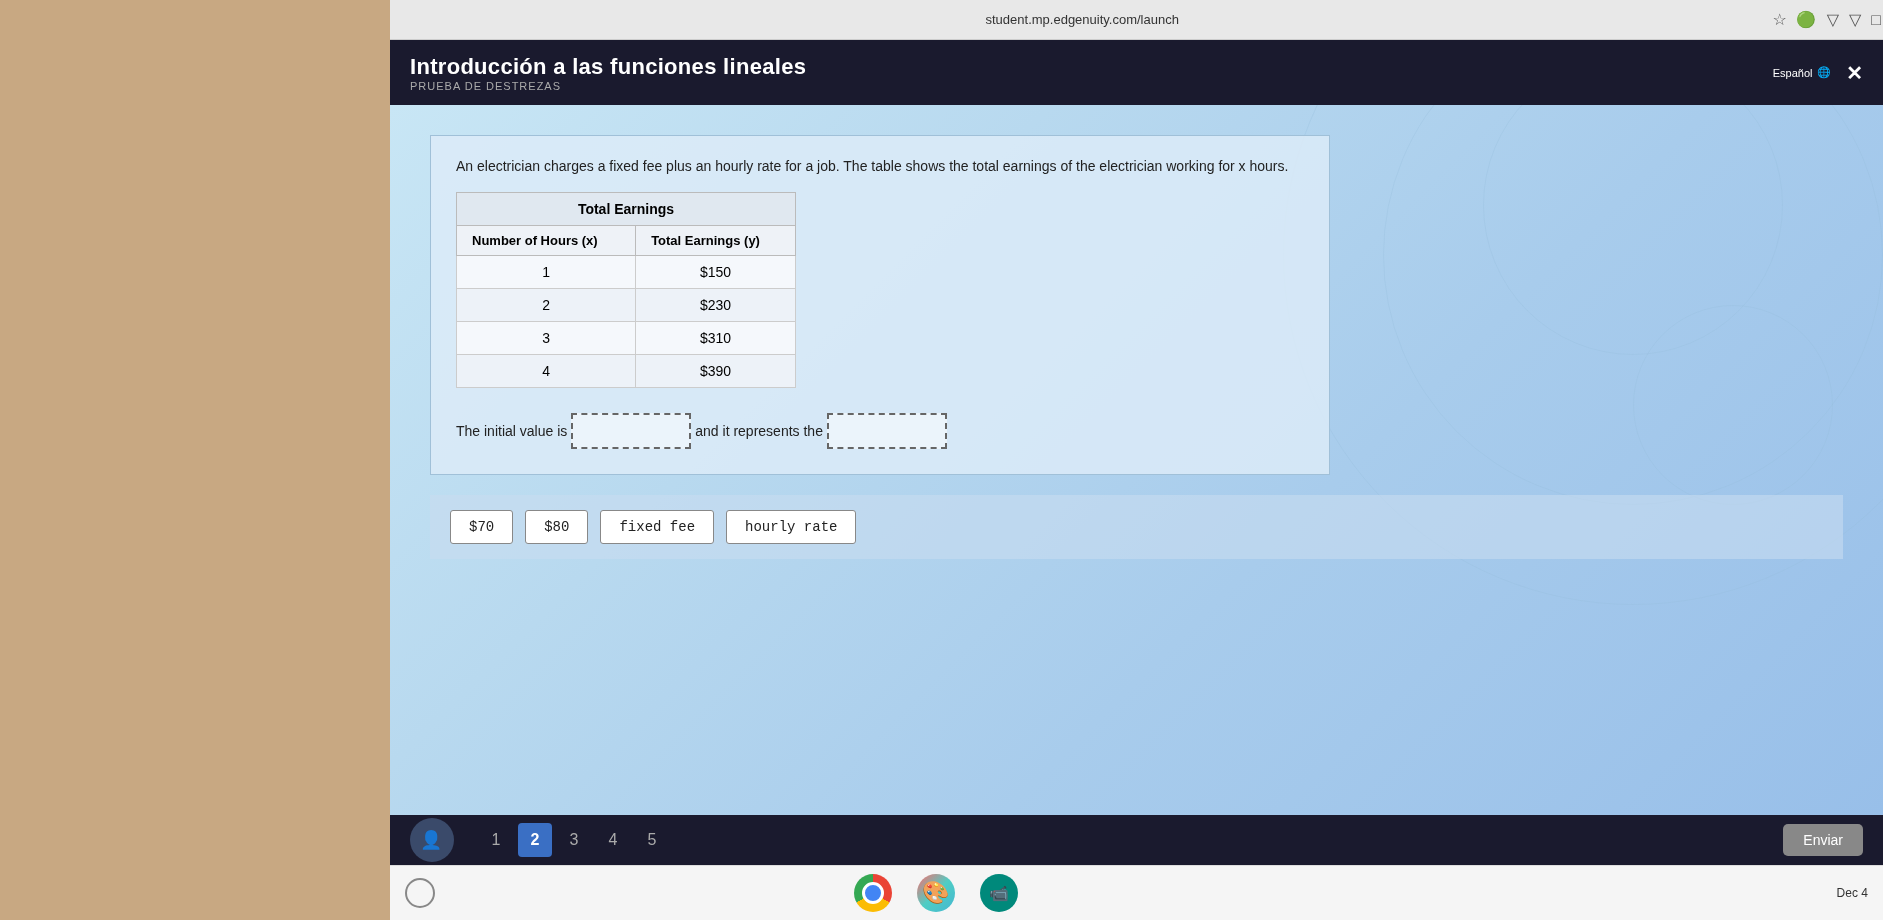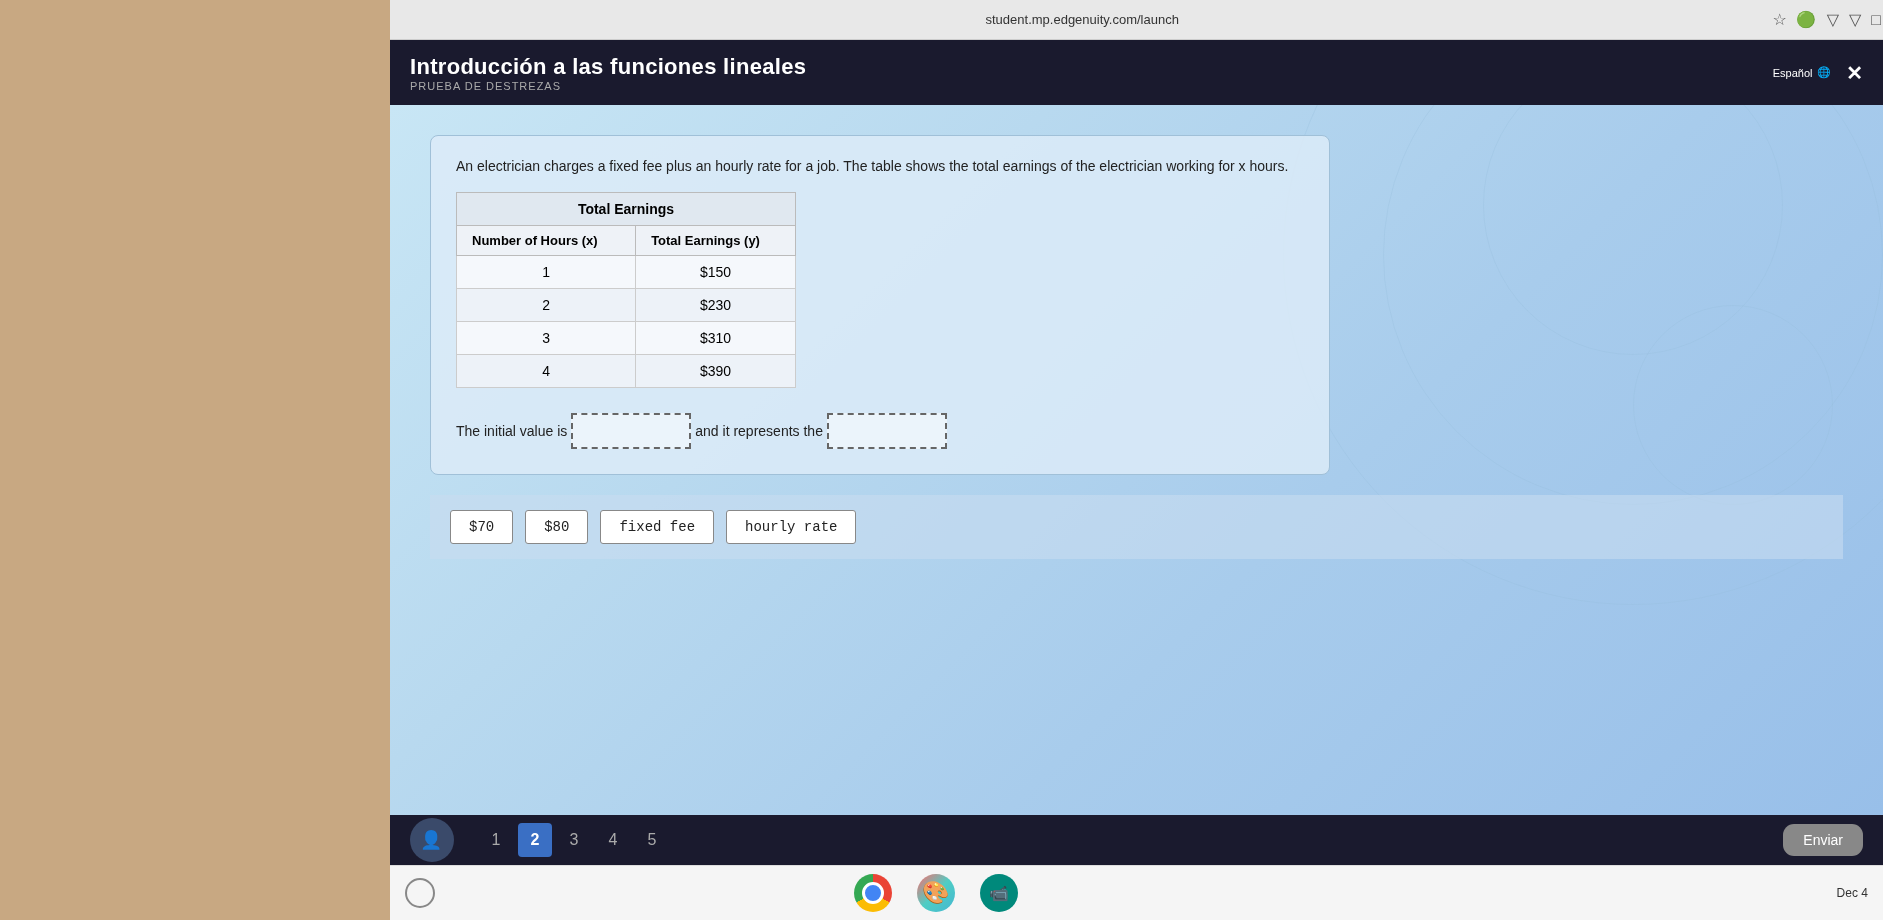--- a/index.html
+++ b/index.html
@@ -119,21 +119,21 @@
       background: linear-gradient(135deg, #c8e6f5 0%, #b8d9ef 30%, #a8ccec 60%, #98bfe9 100%);
       padding: 30px 40px;
       position: relative;
       overflow: hidden;
     }
 
     
     .question-card {
       background: rgba(220, 235, 248, 0.85);
       border: 1px solid #a0c0d8;
-      border-radius: 8px;
+      border-radius: 0;
       padding: 20px 25px 25px;
       max-width: 900px;
       position: relative;
       z-index: 2;
     }
 
     .question-text {
       font-size: 14px;
       color: #222;
       margin-bottom: 15px;
@@ -266,21 +266,21 @@
     }
 
     .enviar-btn {
       margin-left: auto;
       background: #888;
       color: white;
       padding: 8px 20px;
       font-size: 14px;
       border: none;
       cursor: pointer;
-      border-radius: 11px;
+      border-radius: 5px;
     }
 
     
     .taskbar {
       height: 55px;
       background: #f5f5f5;
       border-top: 1px solid #ddd;
       display: flex;
       align-items: center;
       padding: 0 15px;

